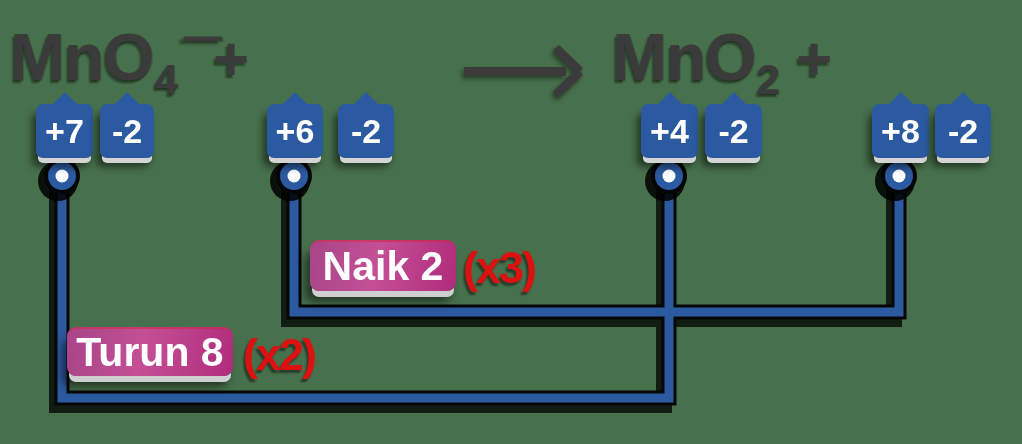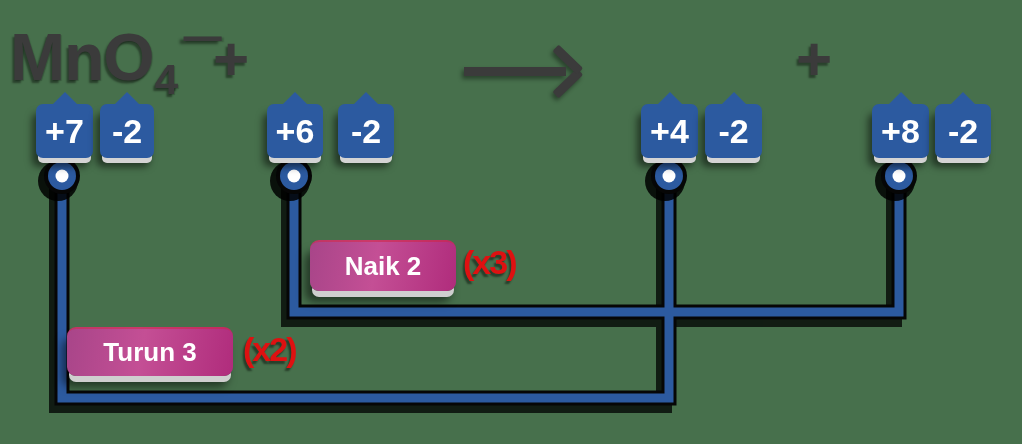--- a/index.html
+++ b/index.html
@@ -51,25 +51,25 @@
 
   
   .wires{position:absolute;left:0;top:0;}
 
   
   .pill{
     position:absolute;
     background:linear-gradient(100deg,#a84589 0%,#c44f95 45%,#b02c7c 100%);
     border-radius:9px;border-top:2px solid rgba(210,40,70,0.55);
     display:flex;align-items:center;justify-content:center;
-    color:#fff;font-weight:700;font-size:26px;
+    color:#fff;font-weight:700;font-size:41px;
     box-shadow:0 8px 0 -2px #cfcfcf, -5px 11px 8px rgba(0,0,0,0.5);
   }
   .mult{
-    position:absolute;color:#de1111;font-weight:700;font-size:34px;line-height:1;
+    position:absolute;color:#de1111;font-weight:700;font-size:45px;line-height:1;
     letter-spacing:-2px;
     text-shadow:-2px 3px 2px rgba(0,0,0,0.45);
   }
 </style>
 </head>
 <body>
 
 <div id="stage">
 
   <svg class="wires" width="1022" height="444" viewBox="0 0 1022 444">
@@ -119,20 +119,21 @@
 
   <div class="plus" style="left:213px">+</div>
 
 
   <div class="arrow" aria-label="⟶">
     <div class="arrow-bar"></div>
     <div class="ah up"></div>
     <div class="ah down"></div>
   </div>
 
+  <div class="formula" style="left:612px"><span>MnO</span><span class="fsub">2</span></div>
 
   <div class="plus" style="left:796px">+</div>
 
 
   <div class="oxbadge" style="left:36px;width:57px">
       <span>+7</span>
     </div>
   <div class="oxbadge" style="left:100px;width:54px">
       <span>-2</span>
     </div>
@@ -154,17 +155,17 @@
   <div class="oxbadge" style="left:935px;width:56px">
       <span>-2</span>
     </div>
 
   <div class="pill" style="left:310px;top:240px;width:146px;height:49px">
     <span>Naik 2</span>
   </div>
   <div class="mult" style="left:463px;top:245px">(x3)</div>
 
   <div class="pill" style="left:67px;top:327px;width:166px;height:47px">
-    <span>Turun 3</span>
+    <span>Turun 8</span>
   </div>
   <div class="mult" style="left:243px;top:332px">(x2)</div>
 
 </div>
 
 </body></html>

